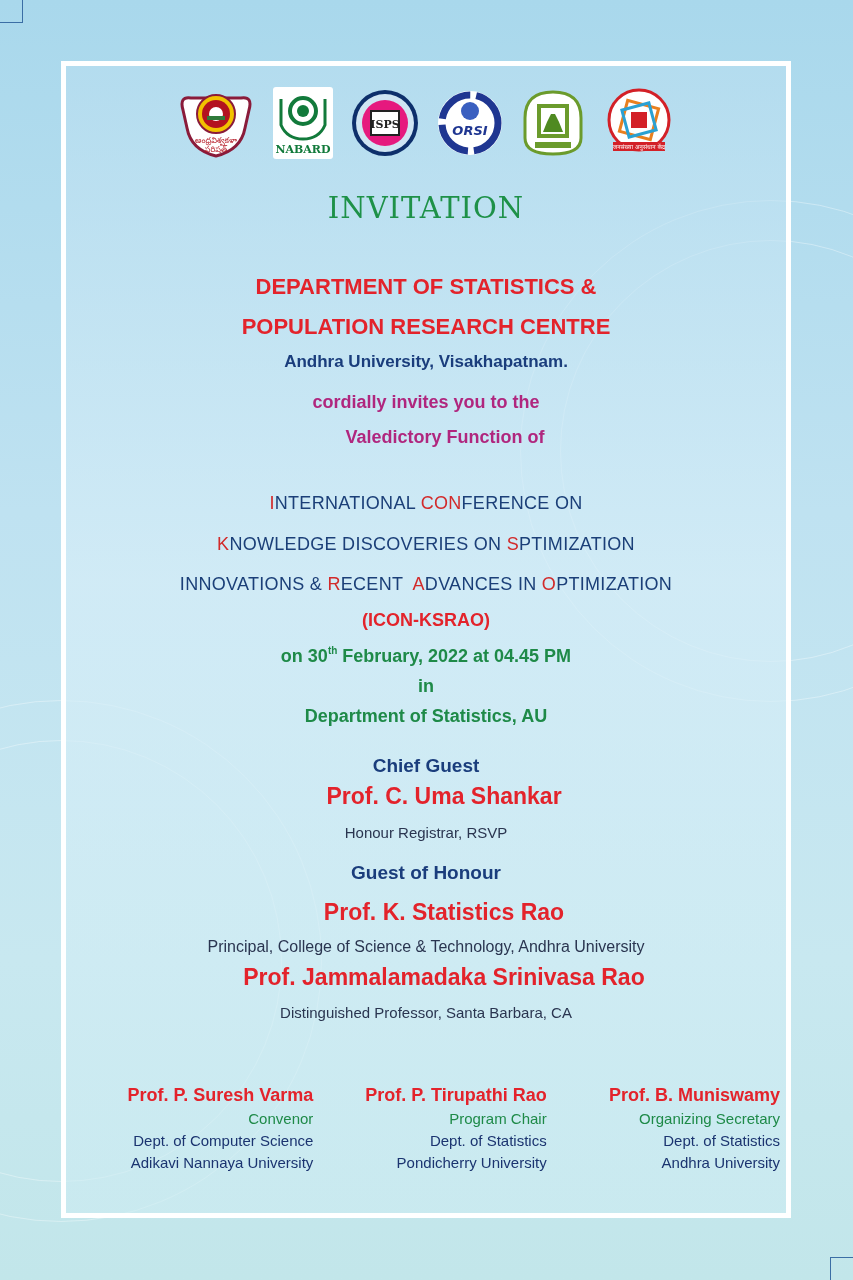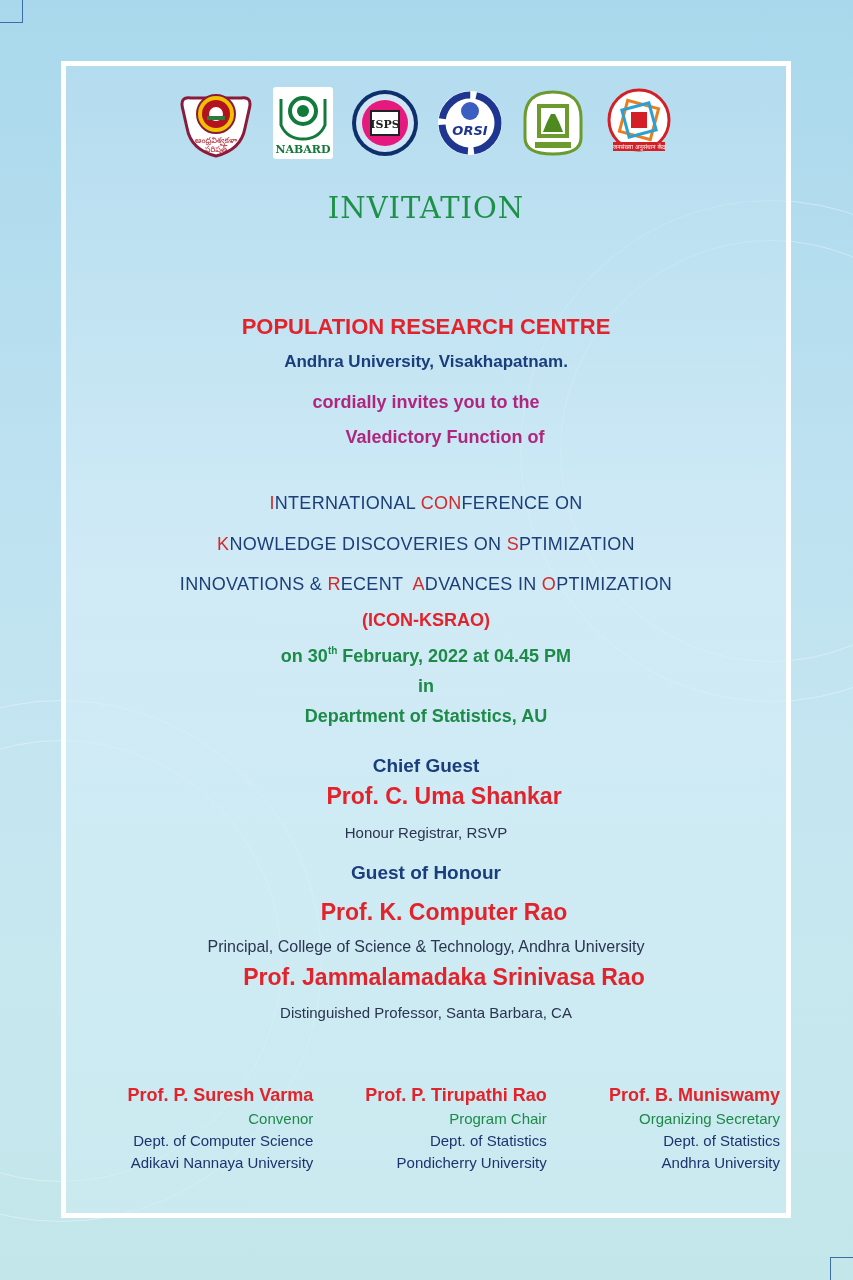--- a/index.html
+++ b/index.html
@@ -121,20 +121,21 @@
         <rect x="22" y="18" width="28" height="28" fill="none" stroke="#2aa1d4" stroke-width="3" transform="rotate(-15 36 32)"></rect>
         <rect x="28" y="24" width="16" height="16" fill="#d32027"></rect>
         <rect x="10" y="54" width="52" height="9" fill="#d32027"></rect>
         <text x="36" y="61" font-size="6" fill="#fff" text-anchor="middle" font-family="DejaVu Sans, sans-serif">जनसंख्या अनुसंधान केंद्र</text>
       </svg>
     </div>
   </div>
 
   <div class="center invitation">INVITATION</div>
 
+  <div class="center red-head" style="top:208px;">DEPARTMENT OF STATISTICS &amp;</div>
   <div class="center red-head" style="top:248px;">POPULATION RESEARCH CENTRE</div>
   <div class="center blue-sub" style="top:286px;">Andhra University, Visakhapatnam.</div>
 
   <div class="center magenta" style="top:326px;">cordially invites you to the</div>
   <div class="center magenta" style="top:361px;padding-left:38px;">Valedictory Function of</div>
 
   <div class="center conf" style="top:427px;" id="conf1"><span class="hl" style="white-space: pre;">I</span><span style="white-space: pre;">NTERNATIONAL </span><span class="hl" style="white-space: pre;">CON</span><span style="white-space: pre;">FERENCE ON</span></div>
   <div class="center conf" style="top:468px;" id="conf2"><span class="hl" style="white-space: pre;">K</span><span style="white-space: pre;">NOWLEDGE DISCOVERIES ON </span><span class="hl" style="white-space: pre;">S</span><span style="white-space: pre;">PTIMIZATION</span></div>
   <div class="center conf" style="top:508px;" id="conf3"><span style="white-space: pre;">INNOVATIONS &amp; </span><span class="hl" style="white-space: pre;">R</span><span style="white-space: pre;">ECENT  </span><span class="hl" style="white-space: pre;">A</span><span style="white-space: pre;">DVANCES IN </span><span class="hl" style="white-space: pre;">O</span><span style="white-space: pre;">PTIMIZATION</span></div>
 
@@ -142,21 +143,21 @@
 
   <div class="center green" style="top:580px;"><span>on 30</span><span class="sup">th</span><span> February, 2022 at 04.45 PM</span></div>
   <div class="center green" style="top:610px;">in</div>
   <div class="center green" style="top:640px;">Department of Statistics, AU</div>
 
   <div class="center navy-b" style="top:689px;">Chief Guest</div>
   <div class="center name-red" style="top:717px;">Prof. C. Uma Shankar</div>
   <div class="center gray" style="top:758px;">Honour Registrar, RSVP</div>
 
   <div class="center navy-b" style="top:796px;">Guest of Honour</div>
-  <div class="center name-red" style="top:833px;">Prof. K. Computer Rao</div>
+  <div class="center name-red" style="top:833px;">Prof. K. Statistics Rao</div>
   <div class="center gray" style="top:872px;font-size:16px;">Principal, College of Science &amp; Technology, Andhra University</div>
   <div class="center name-red" style="top:898px;">Prof. Jammalamadaka Srinivasa Rao</div>
   <div class="center gray" style="top:938px;">Distinguished Professor, Santa Barbara, CA</div>
 
   <div class="org">
     <div class="org-col">
       <div class="org-name">Prof. P. Suresh Varma</div>
       <div class="org-role">Convenor</div>
       <div class="org-line">Dept. of Computer Science</div>
       <div class="org-line">Adikavi Nannaya University</div>

